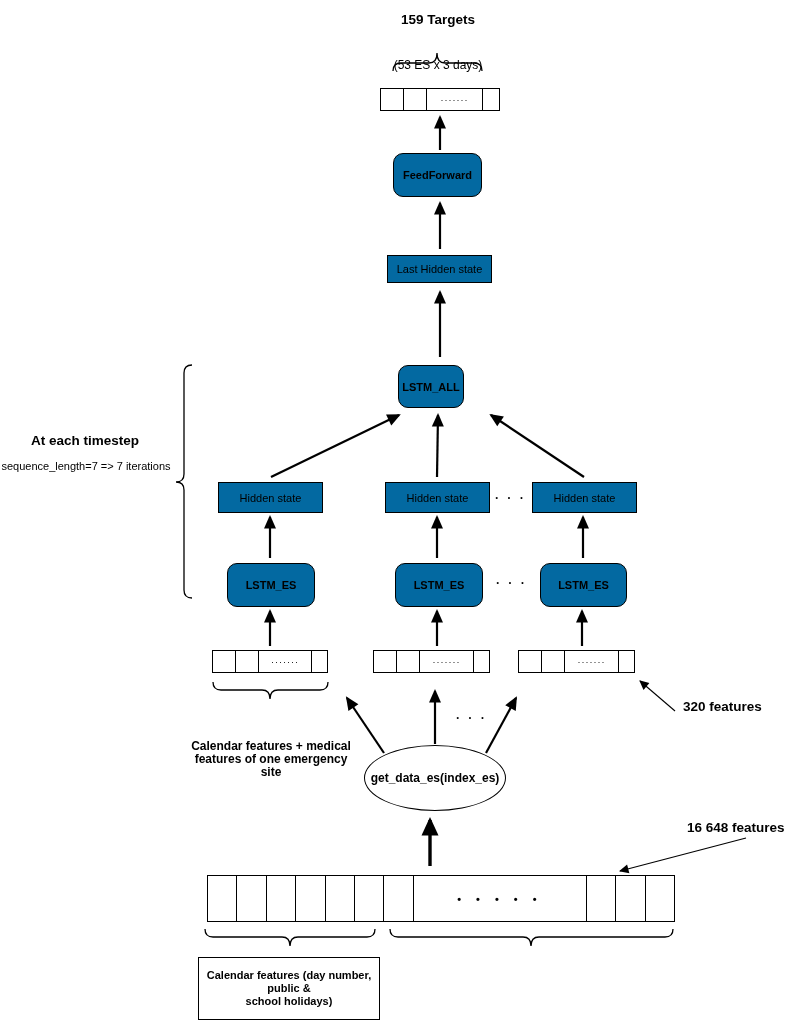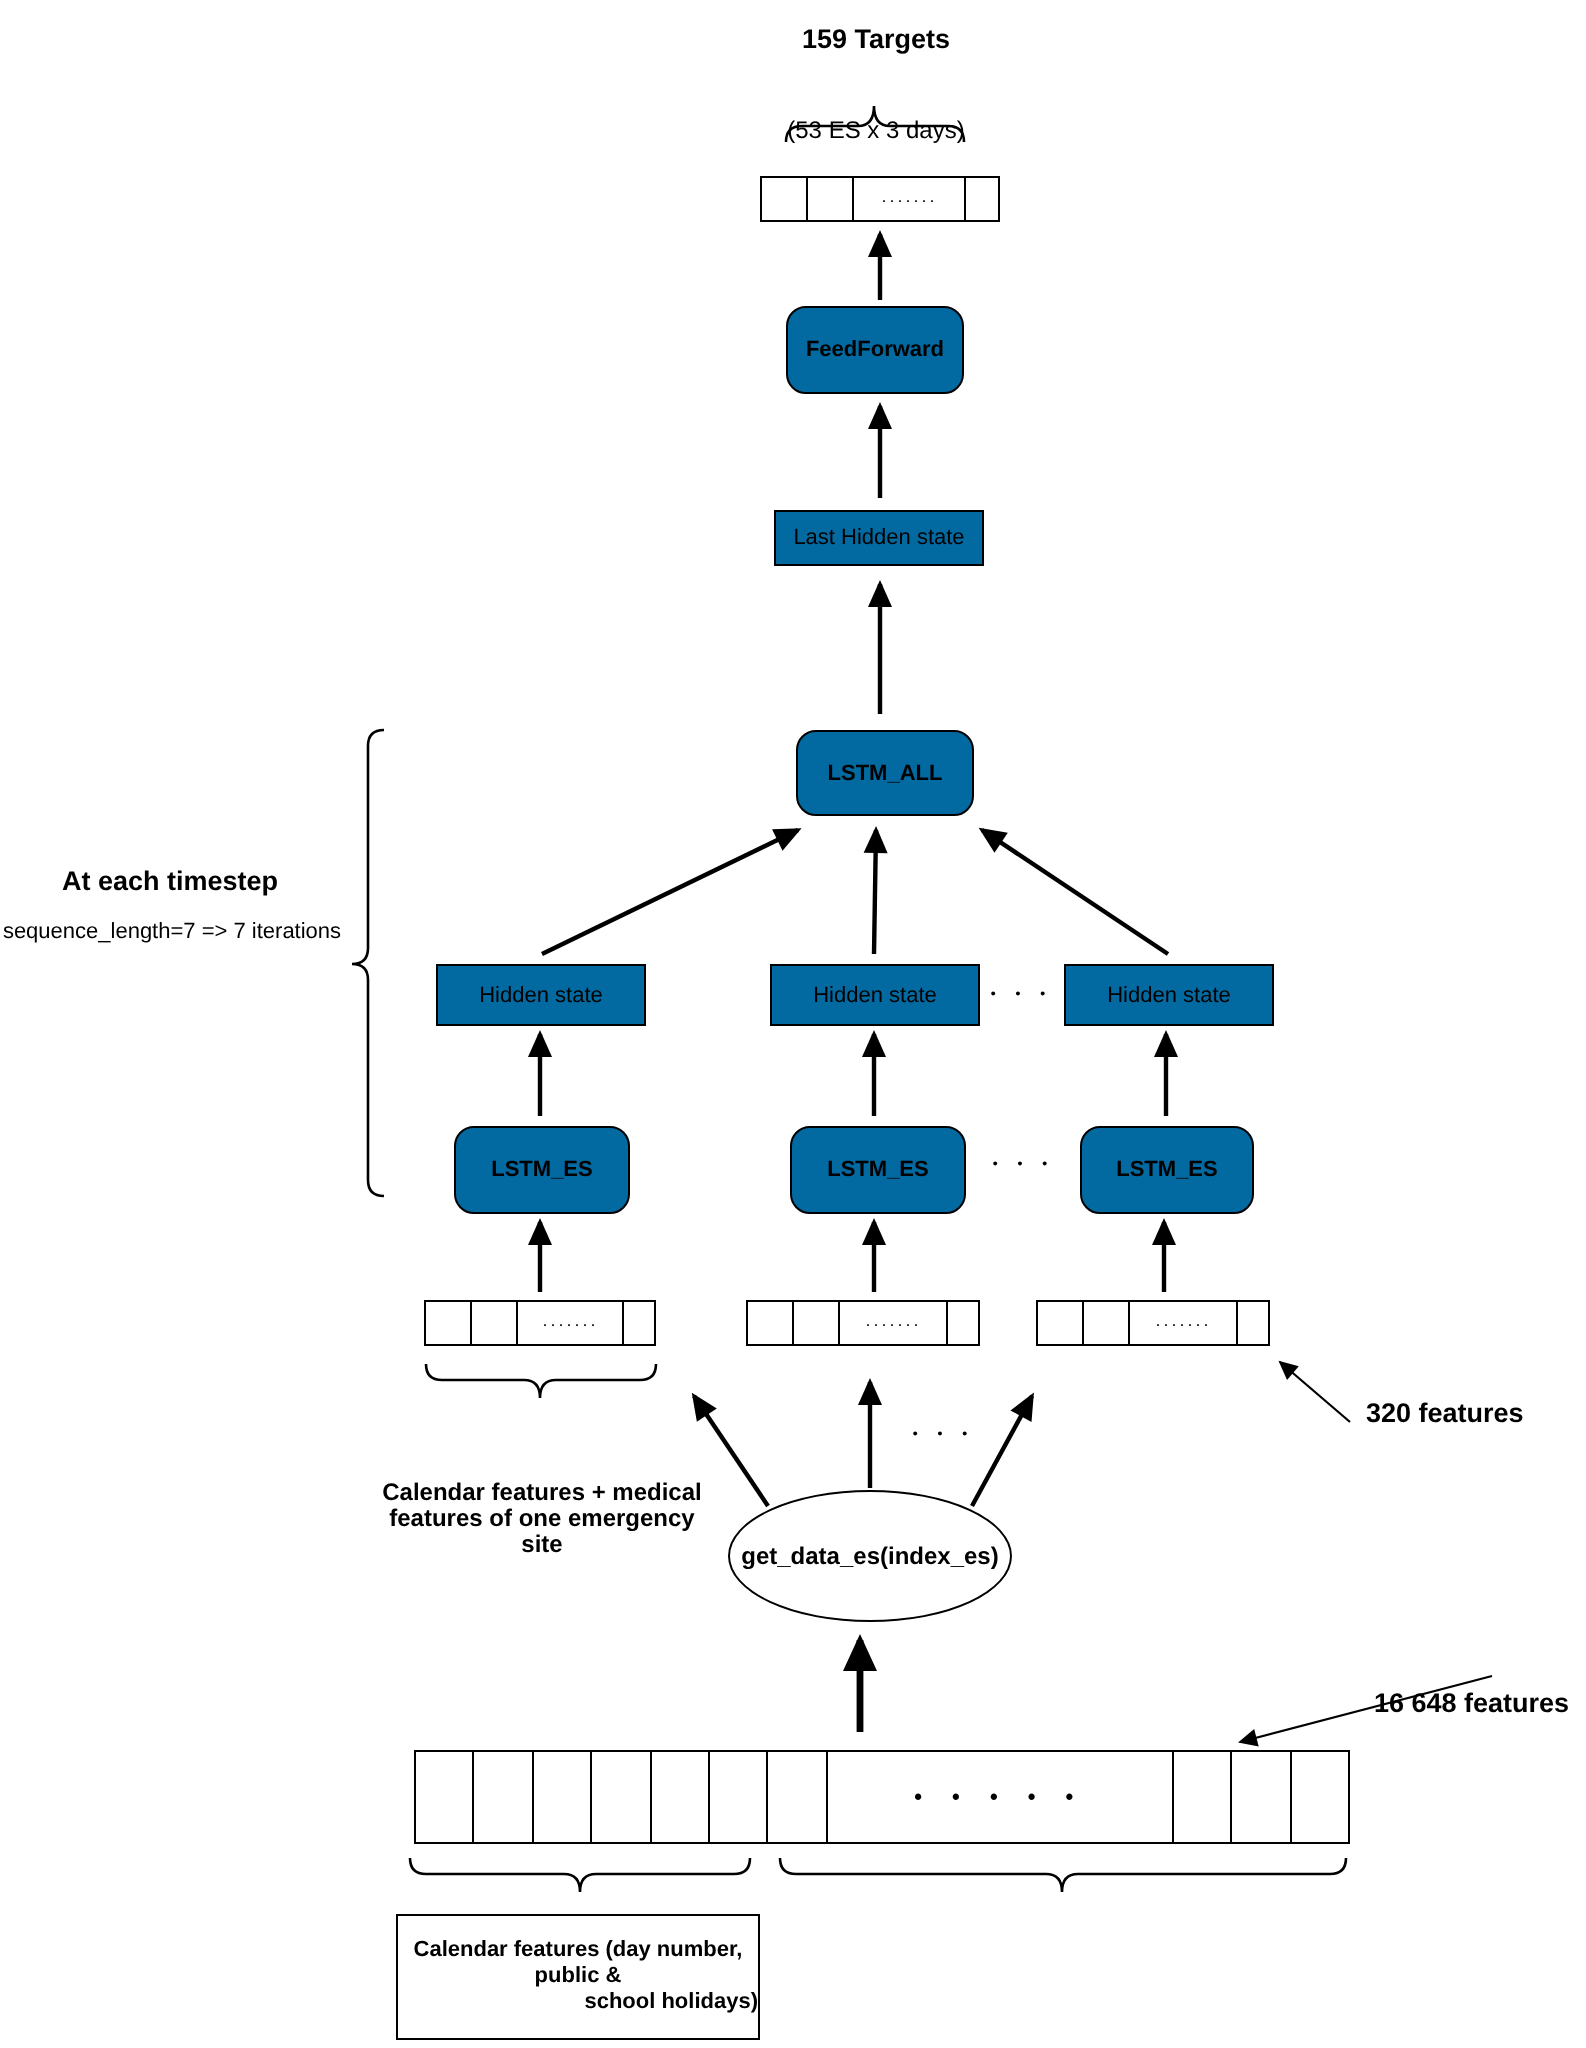--- a/index.html
+++ b/index.html
@@ -37,21 +37,21 @@
   }
   
   .lbl{position:absolute;white-space:nowrap;}
   .center{text-align:center;}
   .t135{font-size:13.5px;line-height:15px;}
   .t12{font-size:12px;line-height:13.5px;}
   .t11{font-size:11px;line-height:12px;}
   .dotsrow{position:absolute;font-size:7px;letter-spacing:4px;font-weight:bold;text-align:center;}
   .labelbox{
     position:absolute;box-sizing:border-box;border:1.4px solid #000;background:#fff;
-    display:flex;flex-direction:column;align-items:flex-end;justify-content:center;
+    display:flex;flex-direction:column;align-items:center;justify-content:center;
     font-size:11px;font-weight:bold;line-height:13px;text-align:center;
   }
 </style>
 </head>
 <body>
 
 <div class="canvas">
 
   <svg class="overlay" width="793" height="1024" viewBox="0 0 793 1024">
     <defs>
@@ -105,21 +105,21 @@
     <span class="cell w23"></span>
     <span class="cell w23"></span>
     <span class="cell dotcell">·······</span>
     <span class="cell w16"></span>
   </div>
 
   <div class="box rounded bold" style="left:393px;top:153px;width:89px;height:44px;">FeedForward</div>
 
   <div class="box" style="left:387px;top:255px;width:105px;height:28px;">Last Hidden state</div>
 
-  <div class="box rounded bold" style="left:398px;top:365px;width:89px;height:43px;">LSTM_ALL</div>
+  <div class="box rounded bold" style="left:398px;top:365px;width:66px;height:43px;">LSTM_ALL</div>
 
   <div class="lbl t135 center bold abs" style="left:0px;top:433px;width:170px;">At each timestep</div>
   <div class="lbl t11 center abs" style="left:0px;top:460px;width:172px;">sequence_length=7  =&gt;  7 iterations</div>
 
   <div class="box" style="left:218px;top:482px;width:105px;height:31px;">Hidden state</div>
   <div class="box" style="left:385px;top:482px;width:105px;height:31px;">Hidden state</div>
   <div class="box" style="left:532px;top:482px;width:105px;height:31px;">Hidden state</div>
   <div class="dotsrow" style="left:492px;top:494px;width:38px;">• • •</div>
 
   <div class="box rounded bold" style="left:227px;top:563px;width:88px;height:44px;">LSTM_ES</div>
@@ -150,21 +150,21 @@
     <div>Calendar features + medical</div>
     <div>features of one emergency site</div>
   </div>
 
   <div class="lbl t135 bold" style="left:683px;top:699px;">320 features</div>
 
   <div class="dotsrow" style="left:452px;top:714px;width:40px;">• • •</div>
 
   <div class="ellipse" style="left:364px;top:745px;width:142px;height:66px;">get_data_es(index_es)</div>
 
-  <div class="lbl t135 bold" style="left:687px;top:820px;margin-top:24px;">16 648 features</div>
+  <div class="lbl t135 bold" style="left:687px;top:820px;">16 648 features</div>
 
   <div class="vec" style="left:207px;top:875px;width:468px;height:47px;">
     <span class="cell w29"></span>
     <span class="cell w29"></span>
     <span class="cell w29"></span>
     <span class="cell w29"></span>
     <span class="cell w29"></span>
     <span class="cell w29"></span>
     <span class="cell w29"></span>
     <span class="cell dotcell bigdots">• • • • •</span>

